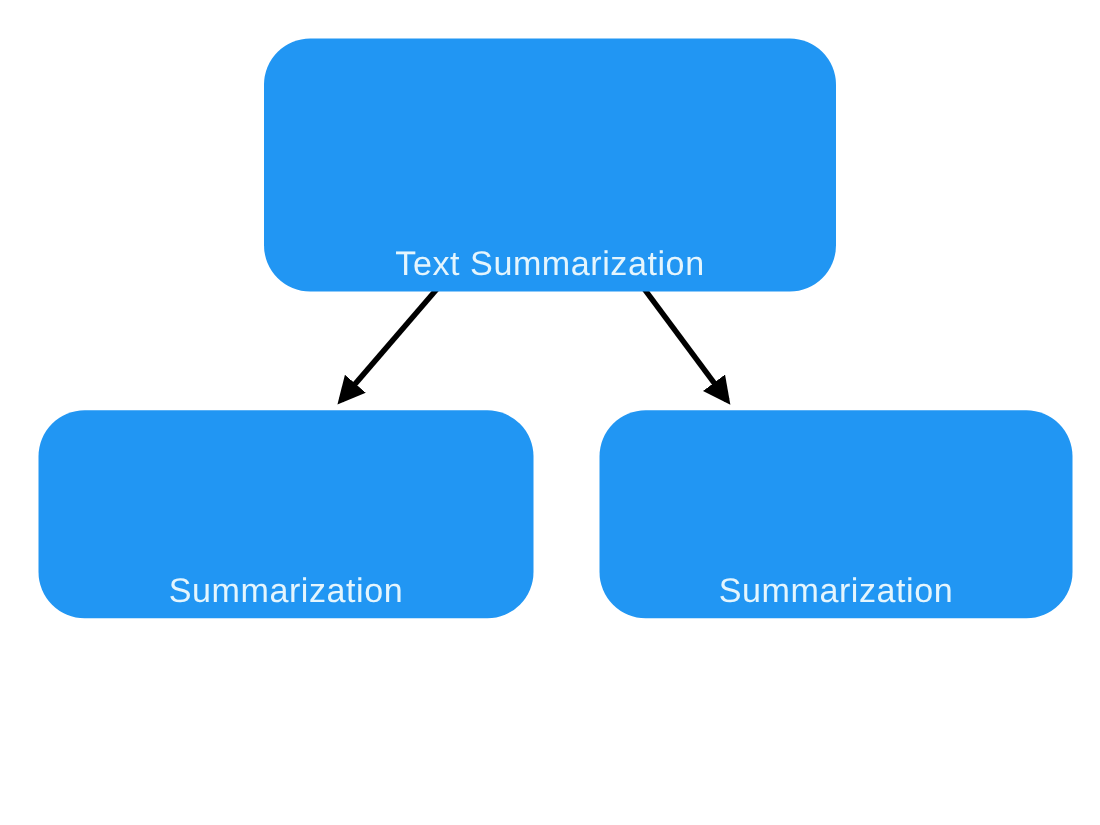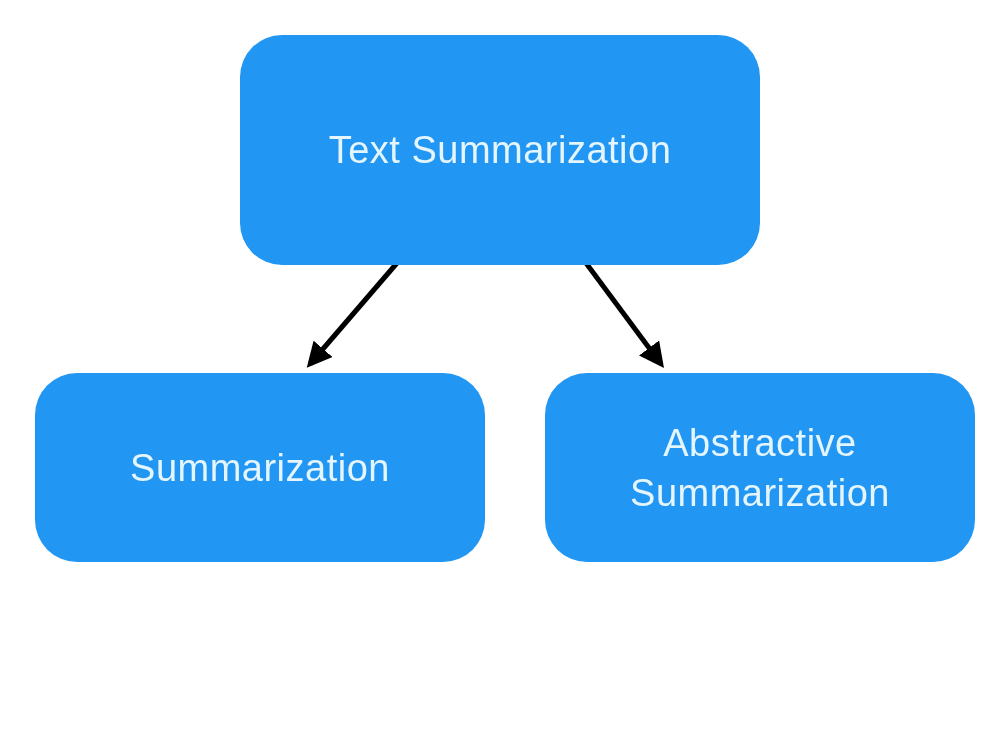--- a/index.html
+++ b/index.html
@@ -29,23 +29,23 @@
     pointer-events: none;
   }
   .node {
     position: absolute;
     background: var(--node-fill, #2196F3);
     color: var(--node-text, #E4F5FD);
     border-radius: 42px;
     display: flex;
     flex-direction: column;
     align-items: center;
-    justify-content: center;
+    justify-content: flex-end;
     text-align: center;
-    font-size: 38px;
+    font-size: 31px;
     line-height: 50px;
     letter-spacing: 0.5px;
   }
   .node-root {
     left: 240px;
     top: 35px;
     width: 520px;
     height: 230px;
   }
   .node-child-left {
@@ -81,17 +81,16 @@
 
   <div class="node node-root">
     <span class="node-label-line">Text Summarization</span>
   </div>
 
   <div class="node node-child-left">
     <span class="node-label-line">Summarization</span>
   </div>
 
   <div class="node node-child-right">
-    <span class="node-label-line">Abstractive</span>
     <span class="node-label-line">Summarization</span>
   </div>
 
 </div>
 
 </body></html>

